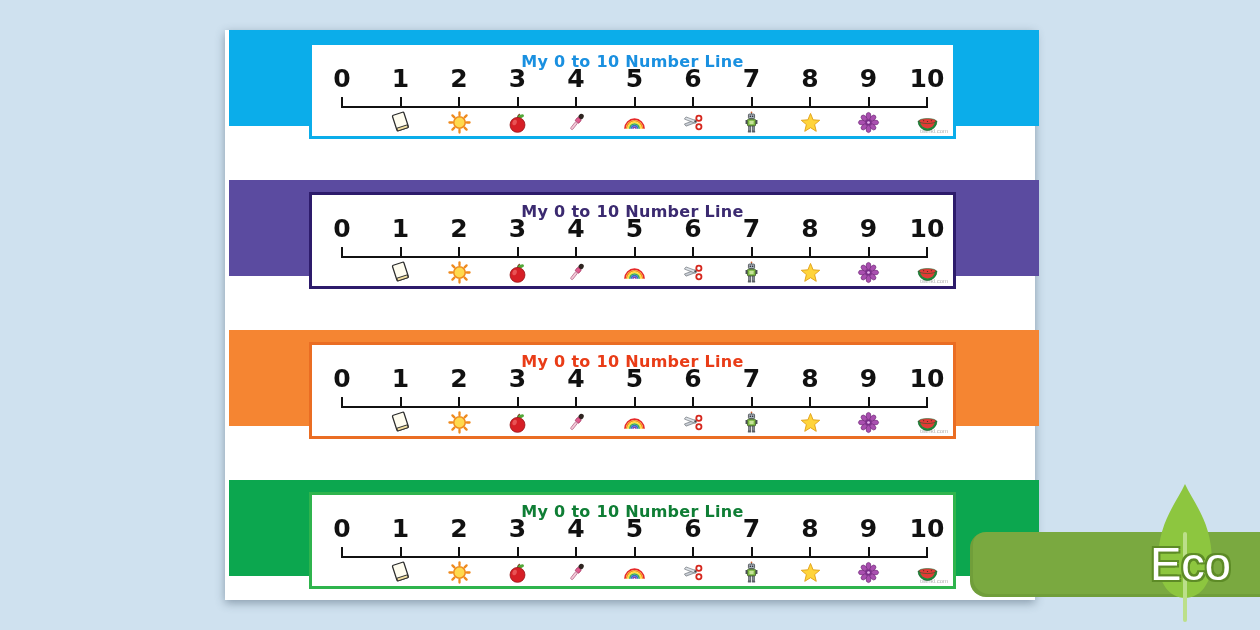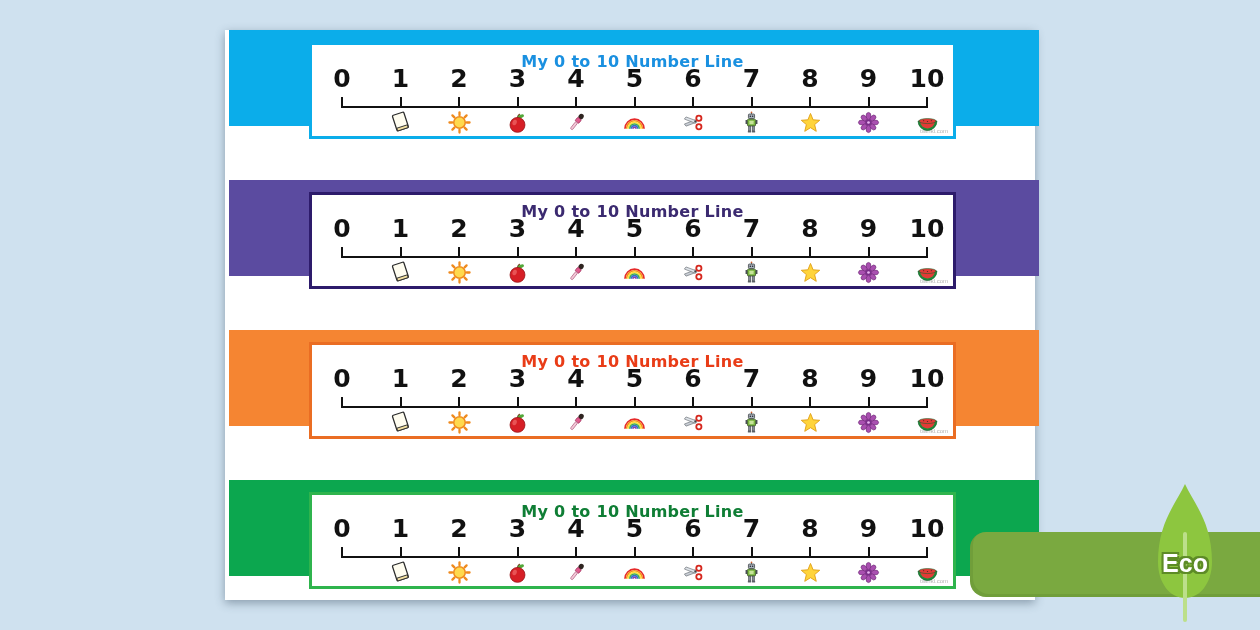--- a/index.html
+++ b/index.html
@@ -41,21 +41,21 @@
     border-radius:16px 0 0 16px;z-index:3;
     box-shadow:inset 3px -3px 0 rgba(30,70,10,.10);
   }
   .ink-label{
     position:absolute;left:996px;top:532px;height:65px;line-height:64px;
     font-size:33px;color:#ffffff;z-index:4;letter-spacing:.5px;
   }
   .eco-leaf{position:absolute;left:1150px;top:482px;width:70px;height:140px;z-index:4;}
   .eco-label{
     position:absolute;left:1150px;top:532px;width:70px;height:65px;line-height:63px;
-    text-align:center;font-size:25px;font-weight:bold;color:#ffffff;z-index:5;
+    text-align:center;font-size:47px;font-weight:normal;color:#ffffff;z-index:5;
     text-shadow:-2px 2px 0 #5d8b26,2px 2px 0 #5d8b26,2px -2px 0 #5d8b26,-2px -2px 0 #5d8b26;
   }
 </style>
 </head>
 <body style="background: rgb(207, 225, 239);">
 
 <div class="page">
   <div class="card" id="card">
       <div class="band" style="top: 0px; background: rgb(11, 173, 234);">
     <div class="strip" style="border-color: rgb(11, 173, 234);">

